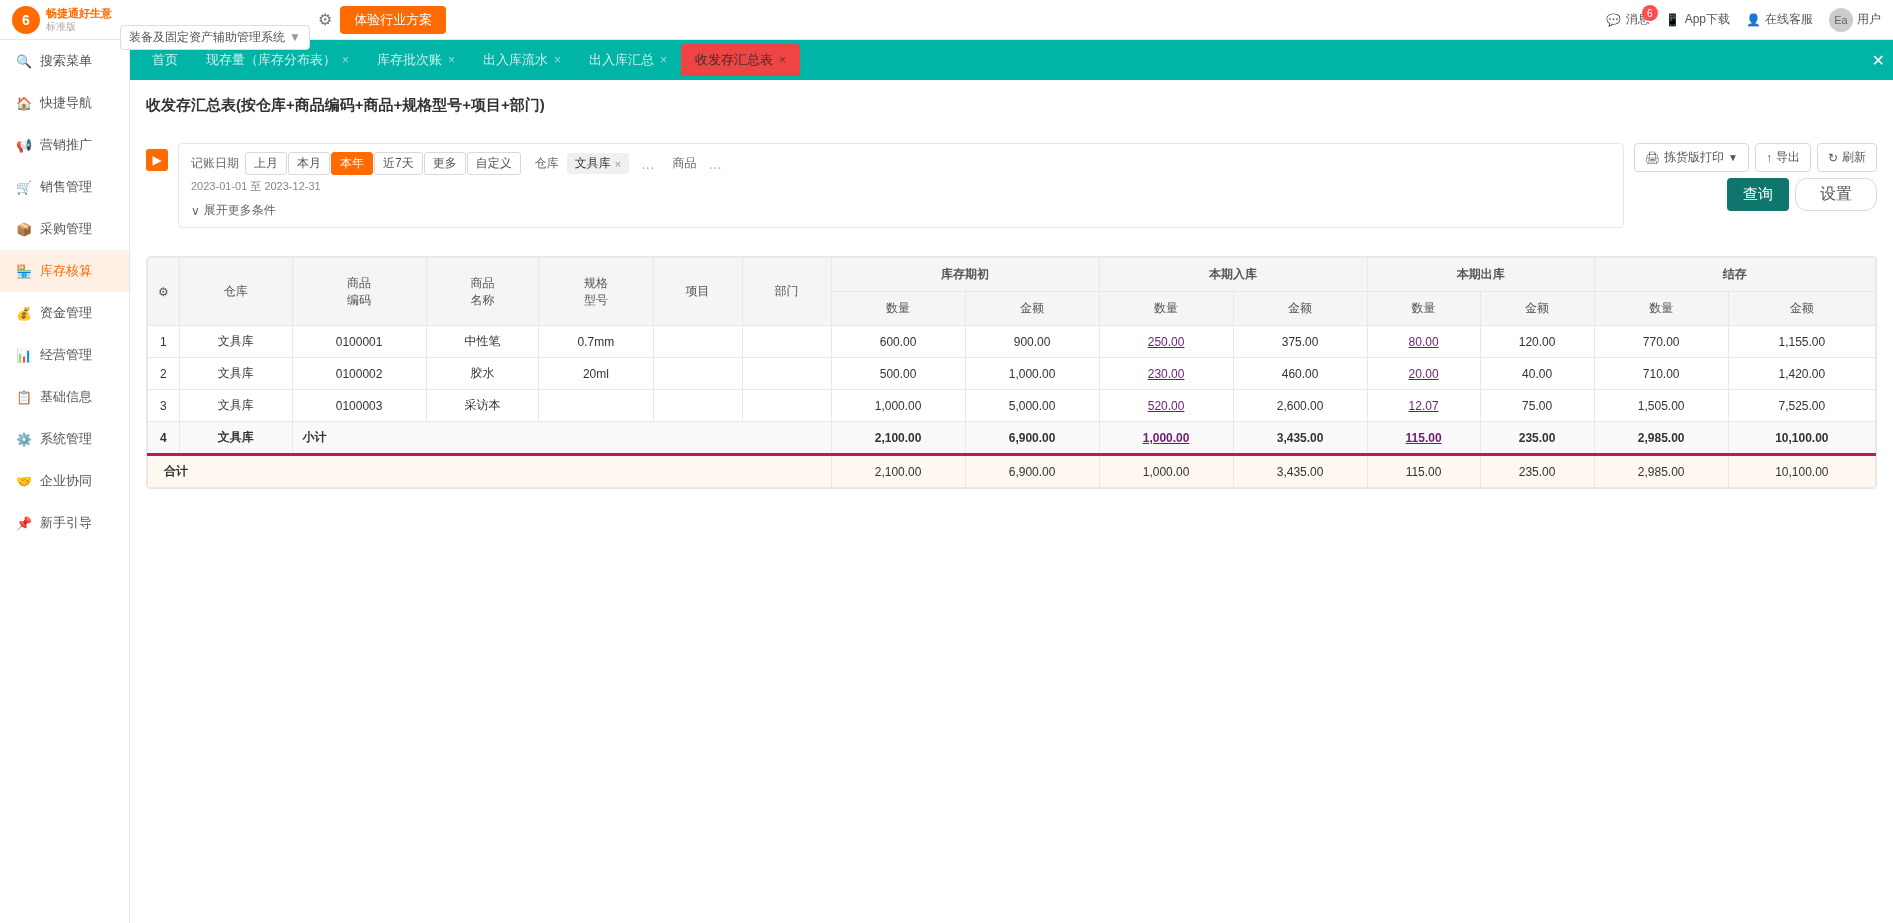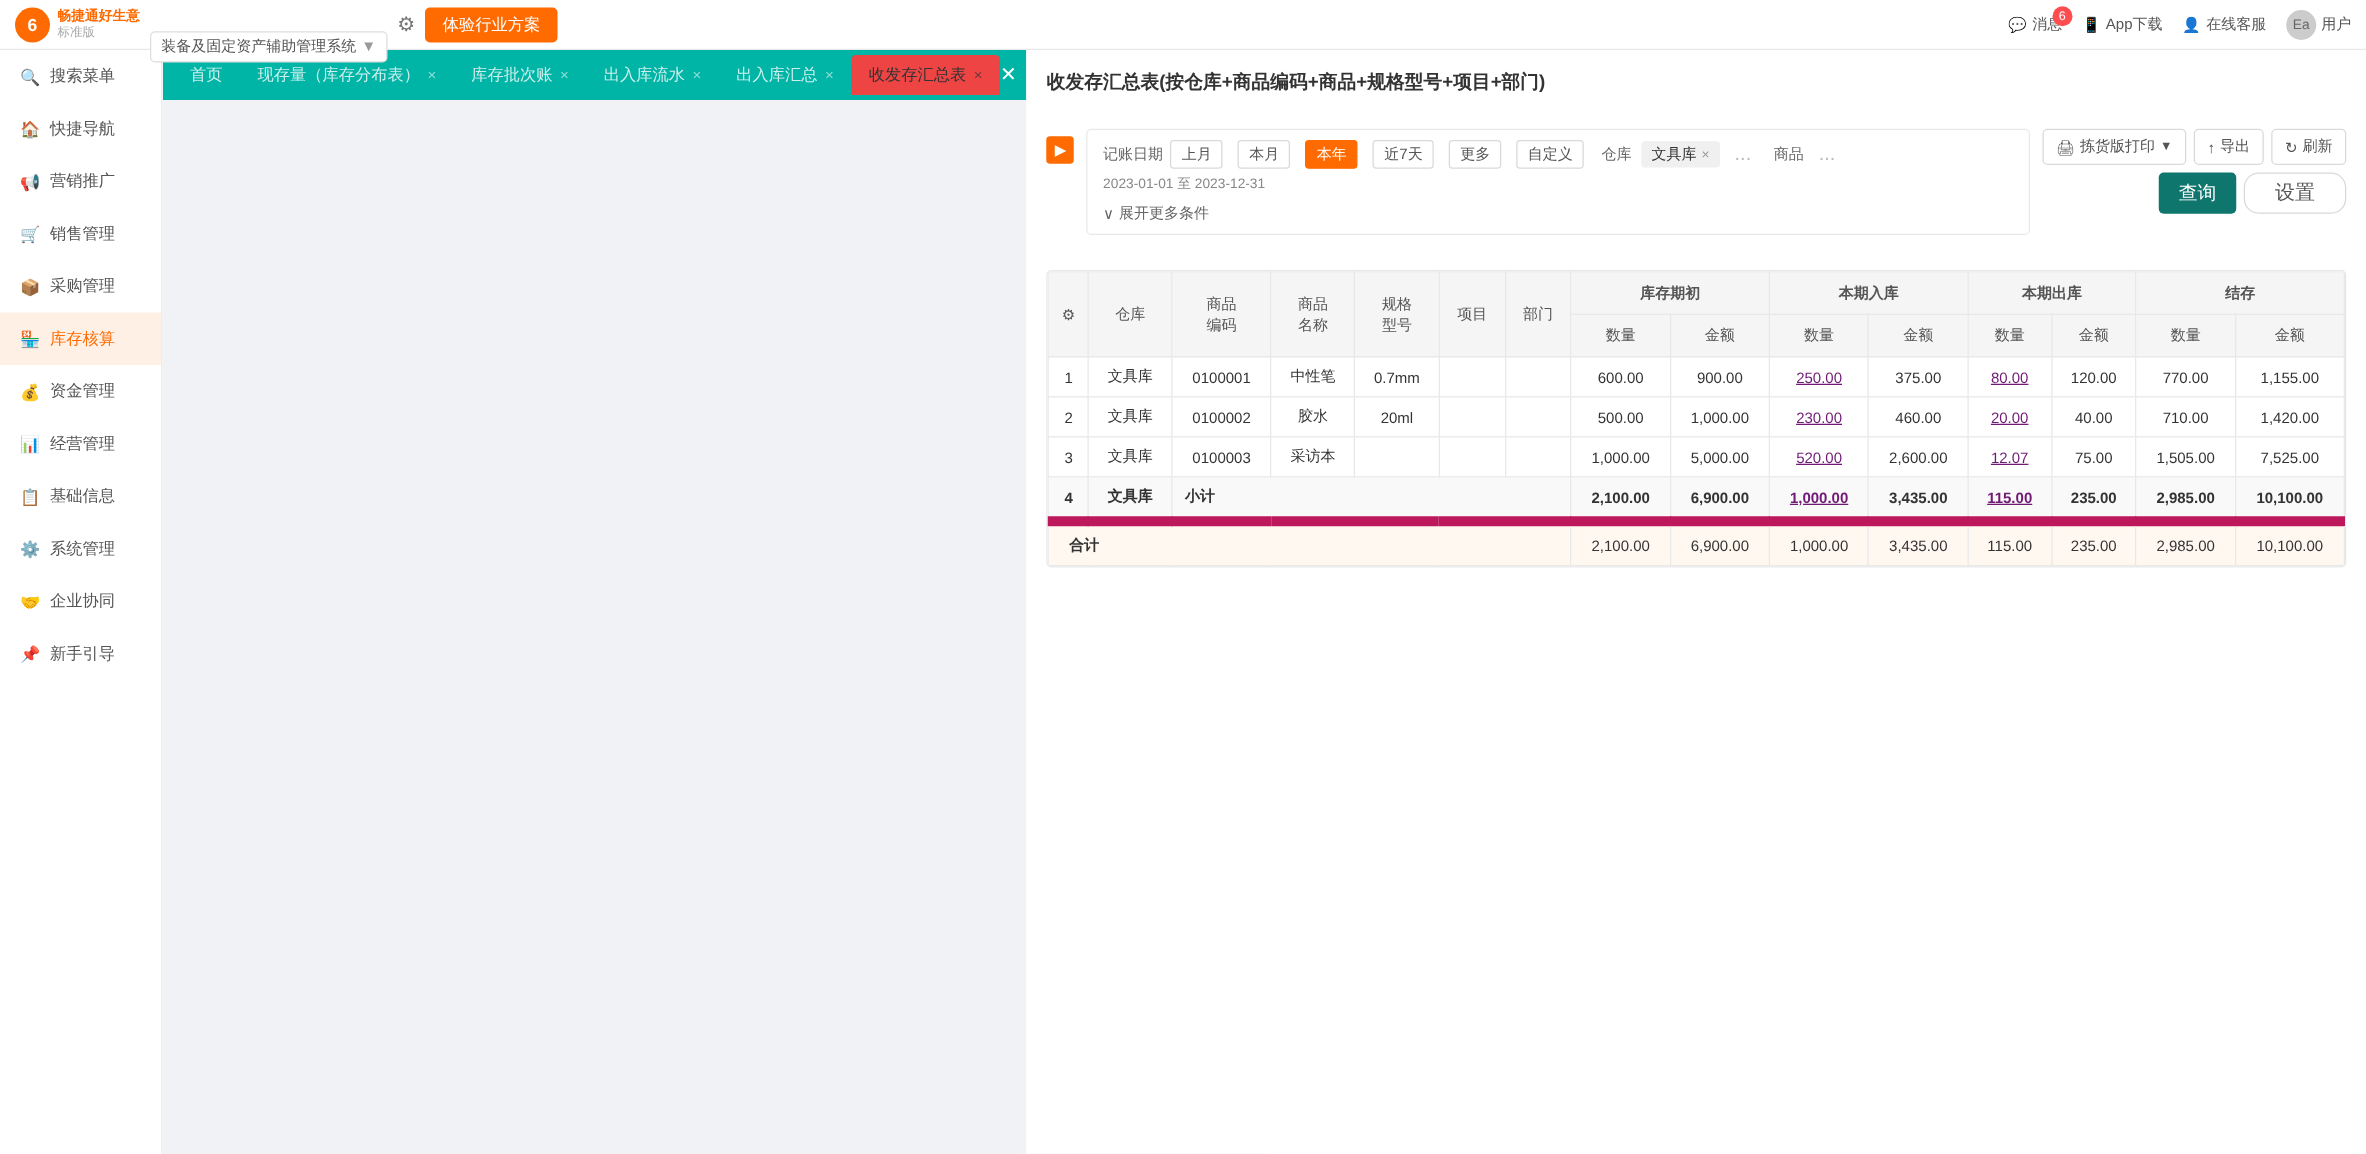--- a/index.html
+++ b/index.html
@@ -18,39 +18,39 @@
     .badge { position: absolute; top: -6px; right: -8px; background: #ff4d4f; color: white; border-radius: 50%; width: 16px; height: 16px; font-size: 10px; display: flex; align-items: center; justify-content: center; }
     .user-avatar { width: 24px; height: 24px; border-radius: 50%; background: #ccc; display: flex; align-items: center; justify-content: center; }
 
     
     .sidebar { width: 130px; background: #fff; position: fixed; top: 40px; left: 0; bottom: 0; border-right: 1px solid #e8e8e8; overflow-y: auto; z-index: 99; }
     .sidebar-item { display: flex; align-items: center; gap: 8px; padding: 12px 16px; cursor: pointer; color: #555; font-size: 13px; transition: all 0.2s; }
     .sidebar-item.active { background: #fff0e6; color: #ff6b00; font-weight: 500; }
     .sidebar-icon { width: 16px; height: 16px; display: flex; align-items: center; justify-content: center; }
 
     
-    .main-wrapper { margin-left: 130px; margin-top: 40px; display: flex; flex-direction: row; height: calc(100vh - 40px); }
+    .main-wrapper { margin-left: 130px; margin-top: 40px; display: flex; flex-direction: column; height: calc(100vh - 40px); }
     
     
     .tab-bar { height: 40px; background: #00b4a6; display: flex; align-items: center; padding: 0 8px; gap: 0; flex-shrink: 0; }
     .tab-item { height: 32px; display: flex; align-items: center; padding: 0 14px; cursor: pointer; color: rgba(255,255,255,0.8); font-size: 13px; border-radius: 4px 4px 0 0; gap: 6px; white-space: nowrap; }
     .tab-item.active { background: #ef4444; color: #333; border-radius: 4px 4px 0 0; align-items: center; }
     .tab-close { font-size: 12px; opacity: 0.7; cursor: pointer; }
     .tab-bar-close { margin-left: auto; color: white; cursor: pointer; font-size: 16px; }
 
     
     .page-content { flex: 1; background: #fff; overflow-y: auto; padding: 16px; }
     .page-title { font-size: 15px; font-weight: 600; color: #333; margin-bottom: 14px; }
 
     
     .filter-area { background: #fff; border: 1px solid #e8e8e8; border-radius: 4px; padding: 10px 14px; margin-bottom: 14px; }
     .filter-row { display: flex; align-items: center; gap: 12px; flex-wrap: wrap; }
     .filter-item { display: flex; align-items: center; gap: 6px; }
     .filter-label { color: #666; font-size: 12px; white-space: nowrap; }
-    .date-btns { display: flex; align-items: center; gap: 12px; }
+    .date-btns { display: flex; align-items: center; gap: 1px; }
     .date-btn { padding: 2px 8px; border: 1px solid #d9d9d9; border-radius: 3px; cursor: pointer; font-size: 12px; background: #fff; color: #555; }
     .date-btn.active { background: #ff6b00; color: white; border-color: #ff6b00; }
     .date-range { font-size: 11px; color: #888; margin-top: 2px; }
     .warehouse-tag { display: flex; align-items: center; gap: 4px; background: #f0f0f0; border-radius: 3px; padding: 2px 8px; font-size: 12px; }
     .tag-close { cursor: pointer; color: #999; font-size: 11px; }
     .filter-dots { color: #bbb; cursor: pointer; font-size: 16px; margin: 0 4px; }
     .expand-btn { display: flex; align-items: center; gap: 4px; color: #666; cursor: pointer; font-size: 12px; border: none; background: none; }
     .btn-print { display: flex; align-items: center; gap: 4px; border: 1px solid #d9d9d9; background: #fff; border-radius: 4px; padding: 5px 10px; cursor: pointer; font-size: 12px; color: #555; }
     .btn-export { display: flex; align-items: center; gap: 4px; border: 1px solid #d9d9d9; background: #fff; border-radius: 4px; padding: 5px 10px; cursor: pointer; font-size: 12px; color: #555; }
     .btn-refresh { display: flex; align-items: center; gap: 4px; border: 1px solid #d9d9d9; background: #fff; border-radius: 4px; padding: 5px 10px; cursor: pointer; font-size: 12px; color: #555; }
@@ -62,21 +62,21 @@
     table { width: 100%; border-collapse: collapse; font-size: 12px; }
     thead tr { background: #f5f5f5; }
     th { padding: 8px 10px; text-align: center; border: 1px solid #e8e8e8; color: #555; font-weight: 500; white-space: nowrap; }
     td { padding: 7px 10px; text-align: center; border: 1px solid #e8e8e8; color: #333; }
     .bold-row td { font-weight: bold; background: #f9f9f9; }
     .underline { text-decoration: underline; cursor: pointer; color: #701a75; }
     .col-settings { width: 30px; }
     .gear-cell { display: flex; align-items: center; justify-content: center; cursor: pointer; }
 
     
-    .table-footer { background: #fff8f0; border-top: 8px solid #be185d; }
+    .table-footer { background: #fff8f0; border-top: 3px solid #be185d; }
     .table-footer td { font-weight: 500; }
 
     .header-merge { font-weight: 600; }
   </style>
 </head>
 <body>
 
 <div class="top-bar">
   <div class="top-bar-left">
     <div class="logo-area">

